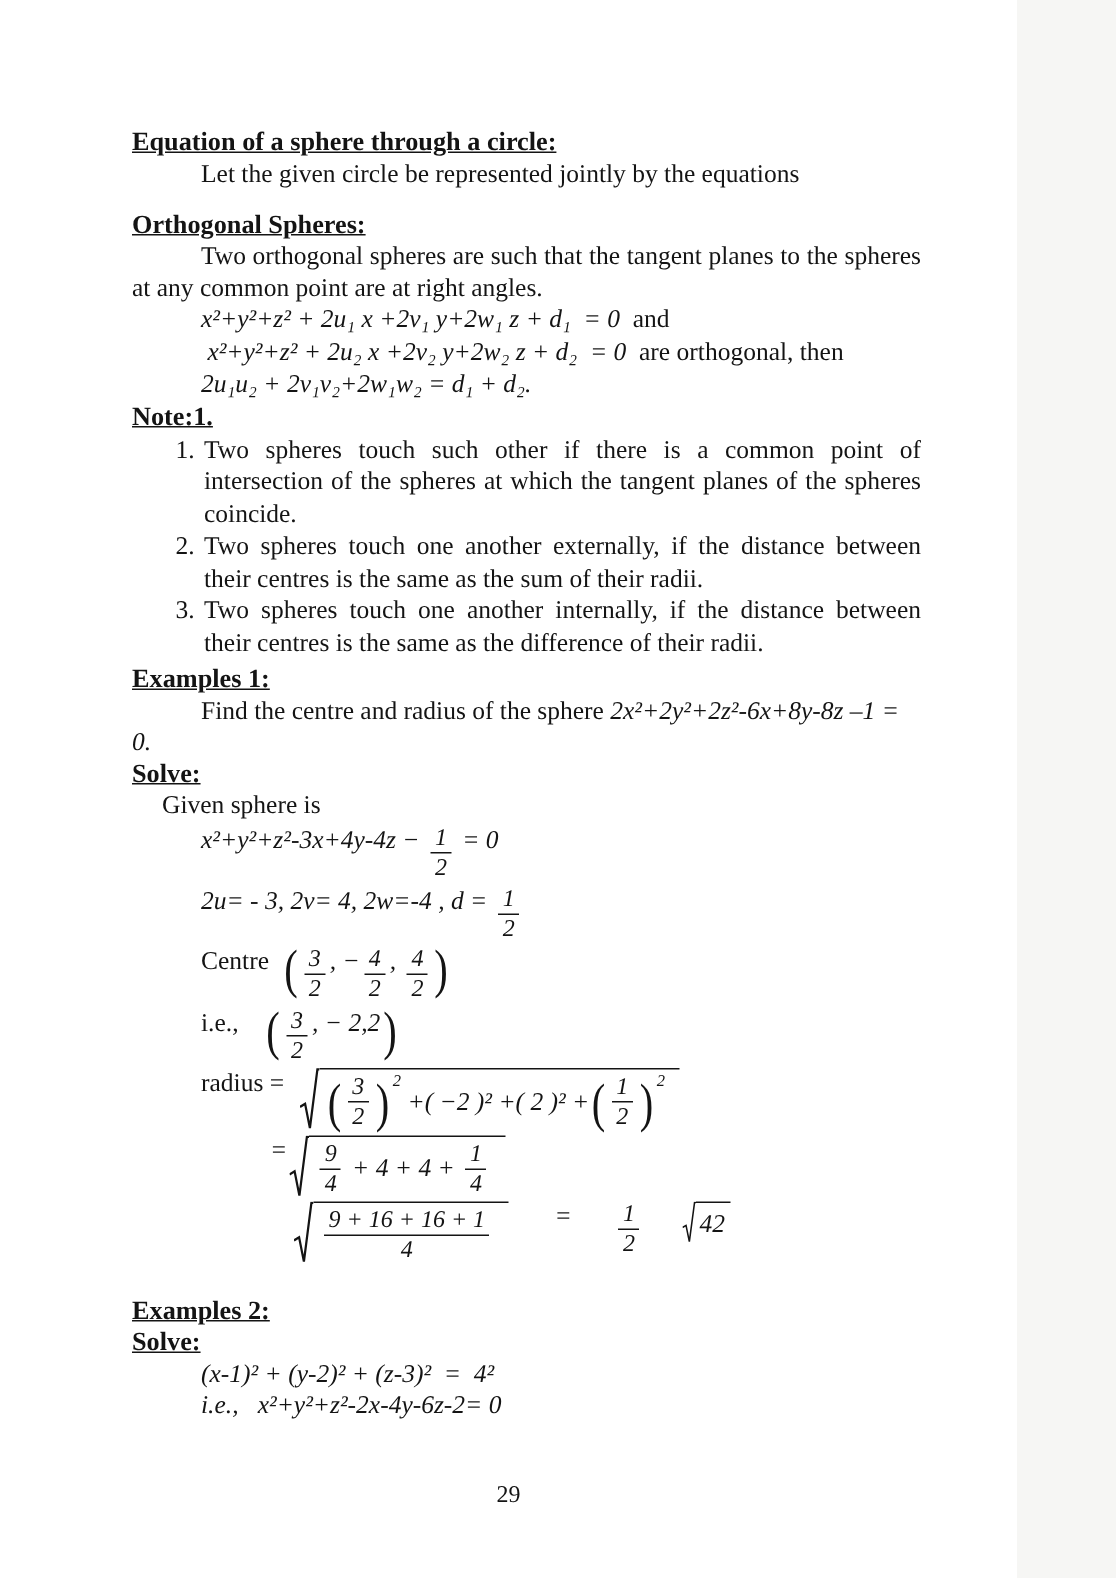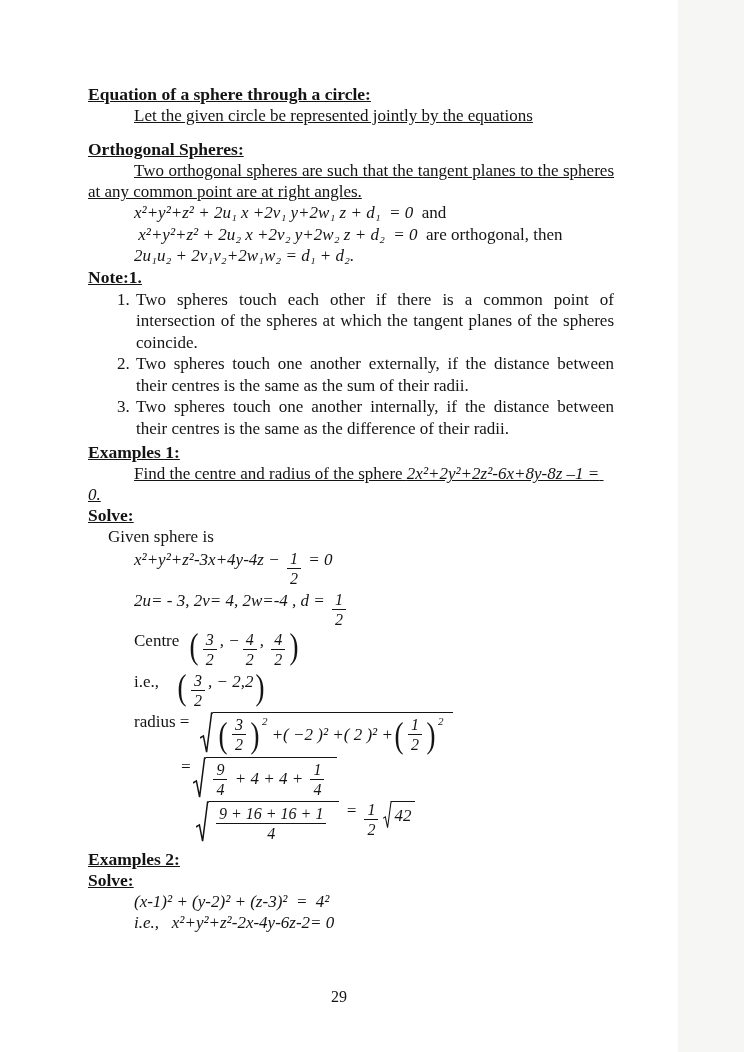--- a/index.html
+++ b/index.html
@@ -18,21 +18,21 @@
     overflow:hidden;
   }
   .head {
     font-weight:bold;
     text-decoration:underline;
     font-size:17.5px;
     line-height:21px;
     margin:0;
   }
   p { margin:0; line-height:21px; }
-  .ind { text-indent:46px;text-decoration:underline; }
+  .ind { text-indent:46px; }
   .just { text-align:justify; }
   .math { font-style:italic; white-space:pre-wrap; }
   .rom  { font-style:normal; white-space:pre-wrap; }
   .eqline { line-height:21.5px; white-space:pre-wrap; }
   .eqs-deep { margin-left:92px; }
   .eqs { margin-left:46px; }
 
   ol.note {
     margin:1px 0 0 0;
     padding-left:46px;
@@ -58,21 +58,21 @@
 
   
   .mline {
     display:flex;
     align-items:flex-start;
     margin:3px 0;
     line-height:20px;
   }
   .mline.ml46  { margin-left:46px; }
   .mline.ml92  { margin-left:92px; }
-  .mline.ml106 { margin-left:106px; }
+  .mline.ml106 { margin-left:106px;gap:24px; }
 
   .bigp {
     font-style:normal;
     font-weight:300;
     font-size:36px;
     line-height:0.85;
     transform:scaleX(.75);
     display:inline-block;
   }
   .exp {
@@ -98,21 +98,21 @@
 
   .pagenum {
     position:absolute;
     left:0; bottom:46px;
     width:100%;
     text-align:center;
     font-size:16px;
   }
 
   .gap13 { margin-top:13px; }
-  .gap6  { margin-top:6px; }
+  .gap6  { margin-top:20px; }
   .gap3  { margin-top:3px; }
 </style>
 </head>
 <body>
 
 <div class="page">
 
   <section>
     <h3 class="head">Equation of a sphere through a circle:</h3>
     <p class="ind">Let the given circle be represented jointly by the equations</p>
@@ -124,21 +124,21 @@
     <div class="eqs">
       <div class="eqline"><span class="math">x²+y²+z² + 2u₁ x +2v₁ y+2w₁ z + d₁  = 0</span><span class="rom">  and</span></div>
       <div class="eqline"><span class="math"> x²+y²+z² + 2u₂ x +2v₂ y+2w₂ z + d₂  = 0</span><span class="rom">  are orthogonal, then</span></div>
       <div class="math eqline">2u₁u₂ + 2v₁v₂+2w₁w₂ = d₁ + d₂.</div>
     </div>
   </section>
 
   <section>
     <h3 class="head">Note:1.</h3>
     <ol class="note">
-      <li>Two spheres touch each other if there is a common point of intersection of the spheres at which the tangent planes of the spheres coincide.</li>
+      <li>Two spheres touch such other if there is a common point of intersection of the spheres at which the tangent planes of the spheres coincide.</li>
       <li>Two spheres touch one another externally, if the distance between their centres is the same as the sum of their radii.</li>
       <li>Two spheres touch one another internally, if the distance between their centres is the same as the difference of their radii.</li>
     </ol>
   </section>
 
   <section class="gap3">
     <h3 class="head">Examples 1:</h3>
     <p class="ind"><span class="rom">Find the centre and radius of the sphere </span><span class="math">2x²+2y²+2z²-6x+8y-8z –1 = 0.</span></p>
     <h3 class="head">Solve:</h3>
     <p style="margin-left:20px">Given sphere is</p>

